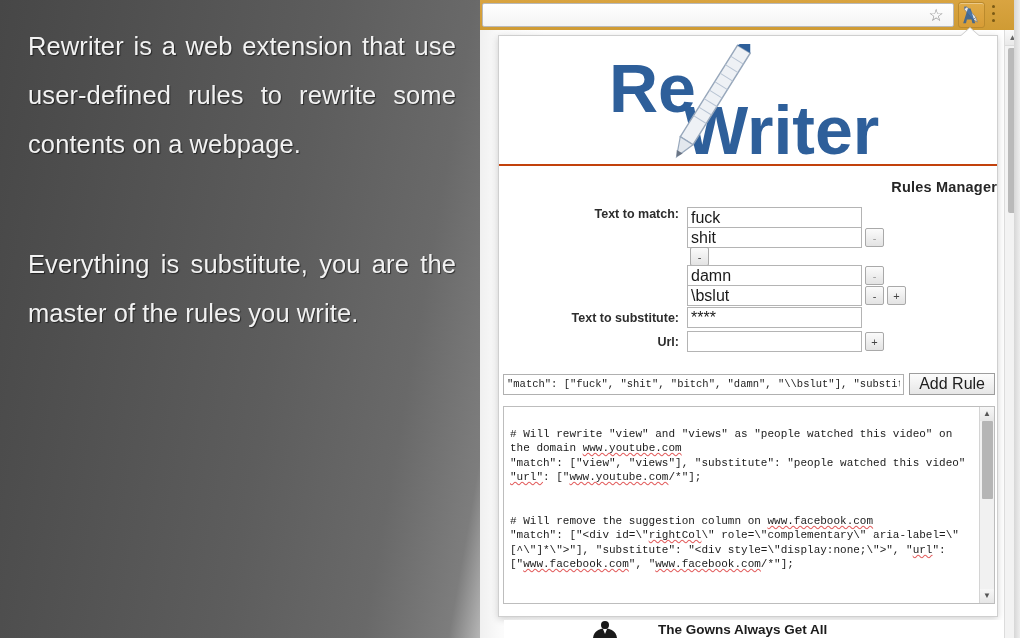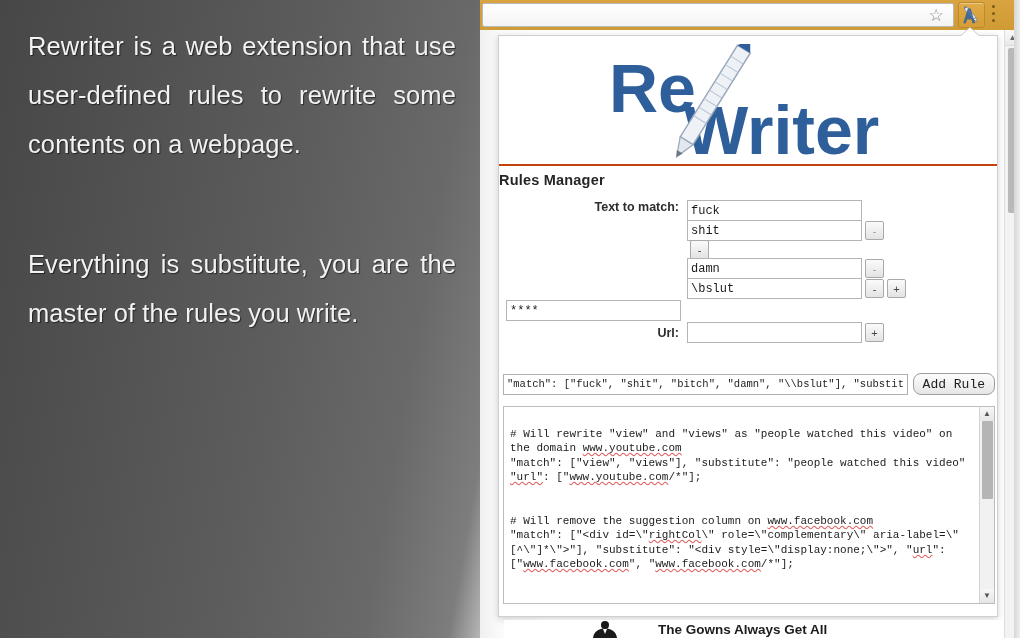--- a/index.html
+++ b/index.html
@@ -114,41 +114,41 @@
   
   .logo-wrap {
     position: relative; height: 130px;
     border-bottom: 2px solid #c2410c;
     text-align: right;
   }
   .logo-svg { position: absolute; left: 100px; top: 8px; }
 
   
   .section-title {
-    text-align: left;
+    text-align: right;
     font-size: 14.5px; font-weight: bold; color: #262626;
-    margin-top: 6px; letter-spacing: .2px;
+    margin-top: 13px; letter-spacing: .2px;
   }
 
   
   .form-area { position: relative; padding: 12px 0 0 0; }
   .frow { display: flex; align-items: flex-start; padding-left: 7px; }
   .flabel {
     width: 181px; text-align: right; padding-right: 8px;
     font-size: 12.5px; color: #2d2d2d; font-weight: bold;
   }
   .fstack { position: relative; }
   .match-row { display: flex; align-items: center; margin-bottom: -1px; }
   .txtin {
     width: 175px; height: 21px;
     border: 1px solid #b4b4b4;
     background: #fff;
-    font-size: 12px; color: #1a1a1a;
+    font-size: 16px; color: #1a1a1a;
     padding: 0 3px;
-    font-family: Liberation Mono, monospace;
+    font-family: Liberation Sans, sans-serif;
     outline: none;
   }
   .minibtn {
     width: 19px; height: 19px; margin-left: 3px;
     border: 1px solid #a9a9a9;
     background: linear-gradient(#fbfbfb, #e3e3e3);
     border-radius: 2px;
     font-size: 11px; line-height: 16px; color: #444;
     text-align: center; cursor: pointer;
     font-family: "Liberation Sans", sans-serif;
@@ -166,24 +166,24 @@
   }
   .addbar input {
     flex: 1; height: 21px;
     border: 1px solid #b0b0b0;
     font-family: "Liberation Mono", monospace;
     font-size: 10.5px; color: #232323;
     padding: 0 3px; background: #fff; outline: none;
   }
   .addbar button {
     margin-left: 5px; height: 22px; padding: 0 9px;
-    border: 1px solid #9d9d9d; border-radius: 8px;
+    border: 1px solid #9d9d9d; border-radius: 0;
     background: linear-gradient(#fcfcfc,#e6e6e6);
-    font-size: 13px; color: #1d1d1d; cursor: pointer;
-    font-family: Liberation Mono, monospace;
+    font-size: 16px; color: #1d1d1d; cursor: pointer;
+    font-family: Liberation Sans, sans-serif;
   }
 
   
   .code-area {
     position: absolute; left: 4px; top: 370px;
     width: 492px; height: 198px;
     border: 1px solid #bdbdbd;
     background: #fff;
     display: flex;
     overflow: hidden;
@@ -358,20 +358,21 @@
             <div class="match-row">
               <input class="txtin" type="text" value="\bslut" style="">
               <button class="minibtn">-</button>
               <button class="minibtn">+</button>
             </div>
 
           </div>
         </div>
 
         <div class="frow gap-row">
+          <div class="flabel sub-label">Text to substitute:</div>
           <div class="fstack">
             <div class="match-row">
               <input class="txtin" type="text" value="****" style="">
               <button class="minibtn ghost"></button>
             </div>
           </div>
         </div>
 
         <div class="frow gap-row">
           <div class="flabel sub-label">Url:</div>

